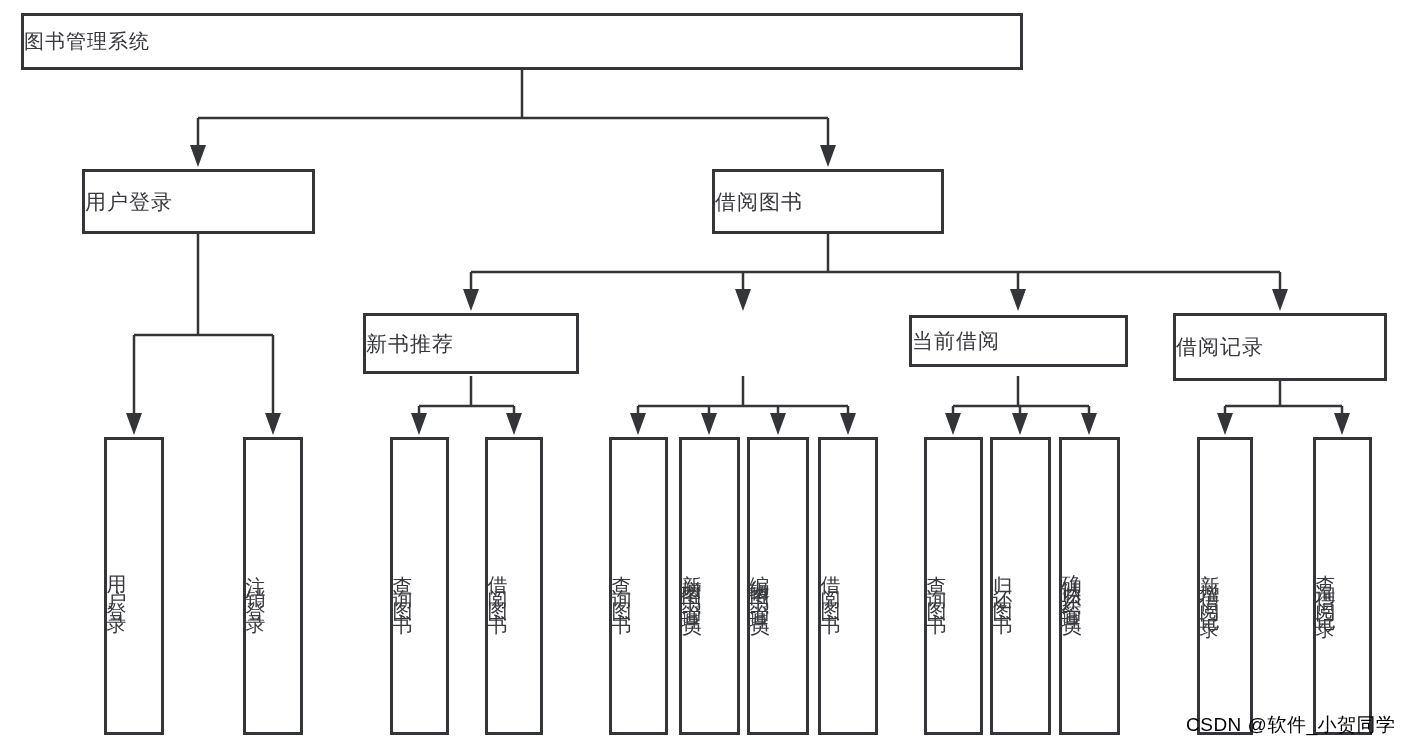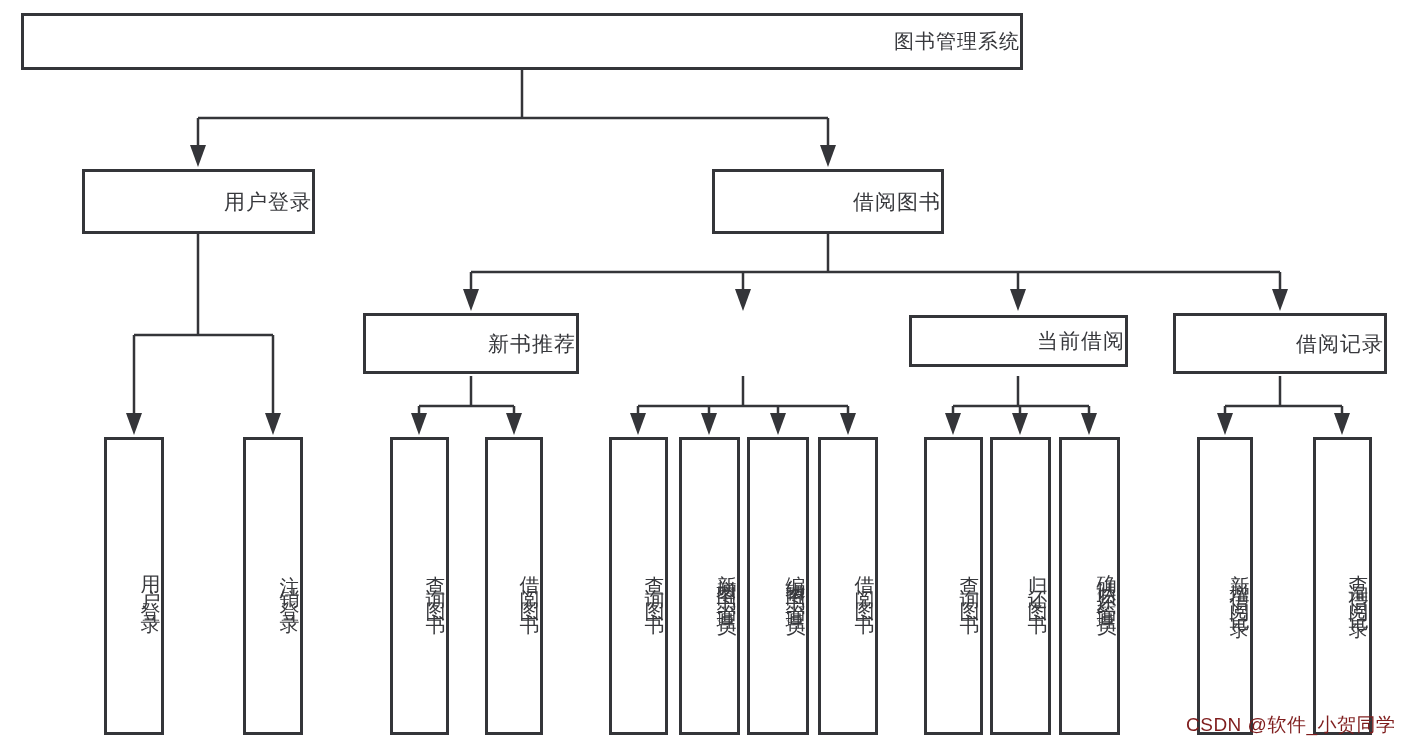--- a/index.html
+++ b/index.html
@@ -4,36 +4,36 @@
 <style>
   html,body{margin:0;padding:0;background:#ffffff;}
   body{font-family:"Liberation Sans","DejaVu Sans",sans-serif;}
   #canvas{
     position:relative;width:1405px;height:747px;background:#ffffff;overflow:hidden;
   }
   #wires{position:absolute;left:0;top:0;z-index:1;}
   .node{
     position:absolute;box-sizing:border-box;background:#ffffff;
     border:3px solid #343539;color:#37383c;
-    display:flex;align-items:center;justify-content:flex-end;
+    display:flex;align-items:center;justify-content:flex-start;
     z-index:2;
   }
   .hlabel{font-size:21px;letter-spacing:1px;white-space:nowrap;}
   .root-box .hlabel{font-size:20px;}
   .leaf{top:437px;height:298px;}
   .vtext{
     writing-mode:vertical-rl;text-orientation:mixed;
     font-size:20px;line-height:1;white-space:nowrap;
   }
   .v4{letter-spacing:13px;}
   .v6{letter-spacing:9px;}
   .v10{letter-spacing:6px;}
   #watermark{
     position:absolute;left:1186px;top:712px;z-index:6;
-    font-size:19px;color:#7f1d1d;white-space:nowrap;letter-spacing:0.5px;
+    font-size:19px;color:#000000;white-space:nowrap;letter-spacing:0.5px;
   }
 </style>
 </head>
 <body>
 
 <div id="canvas">
 
   <svg id="wires" width="1405" height="747" viewBox="0 0 1405 747">
     <g stroke="#343539" stroke-width="2.5" fill="none">
       <path d="M522 69 V118"></path>
@@ -103,21 +103,21 @@
   <div class="node" style="left:712px;top:169px;width:232px;height:65px">
     <span class="hlabel">借阅图书</span>
   </div>
 
   <div class="node" style="left:363px;top:313px;width:216px;height:61px">
     <span class="hlabel">新书推荐</span>
   </div>
   <div class="node" style="left:909px;top:315px;width:219px;height:52px">
     <span class="hlabel">当前借阅</span>
   </div>
-  <div class="node" style="left:1173px;top:313px;width:214px;height:61px">
+  <div class="node" style="left:1173px;top:313px;width:214px;height:68px">
     <span class="hlabel">借阅记录</span>
   </div>
 
   <div class="node leaf" style="left:104px;width:60px">
     <span class="vtext v4">用户登录</span>
   </div>
   <div class="node leaf" style="left:243px;width:60px">
     <span class="vtext v4">注销登录</span>
   </div>
 

